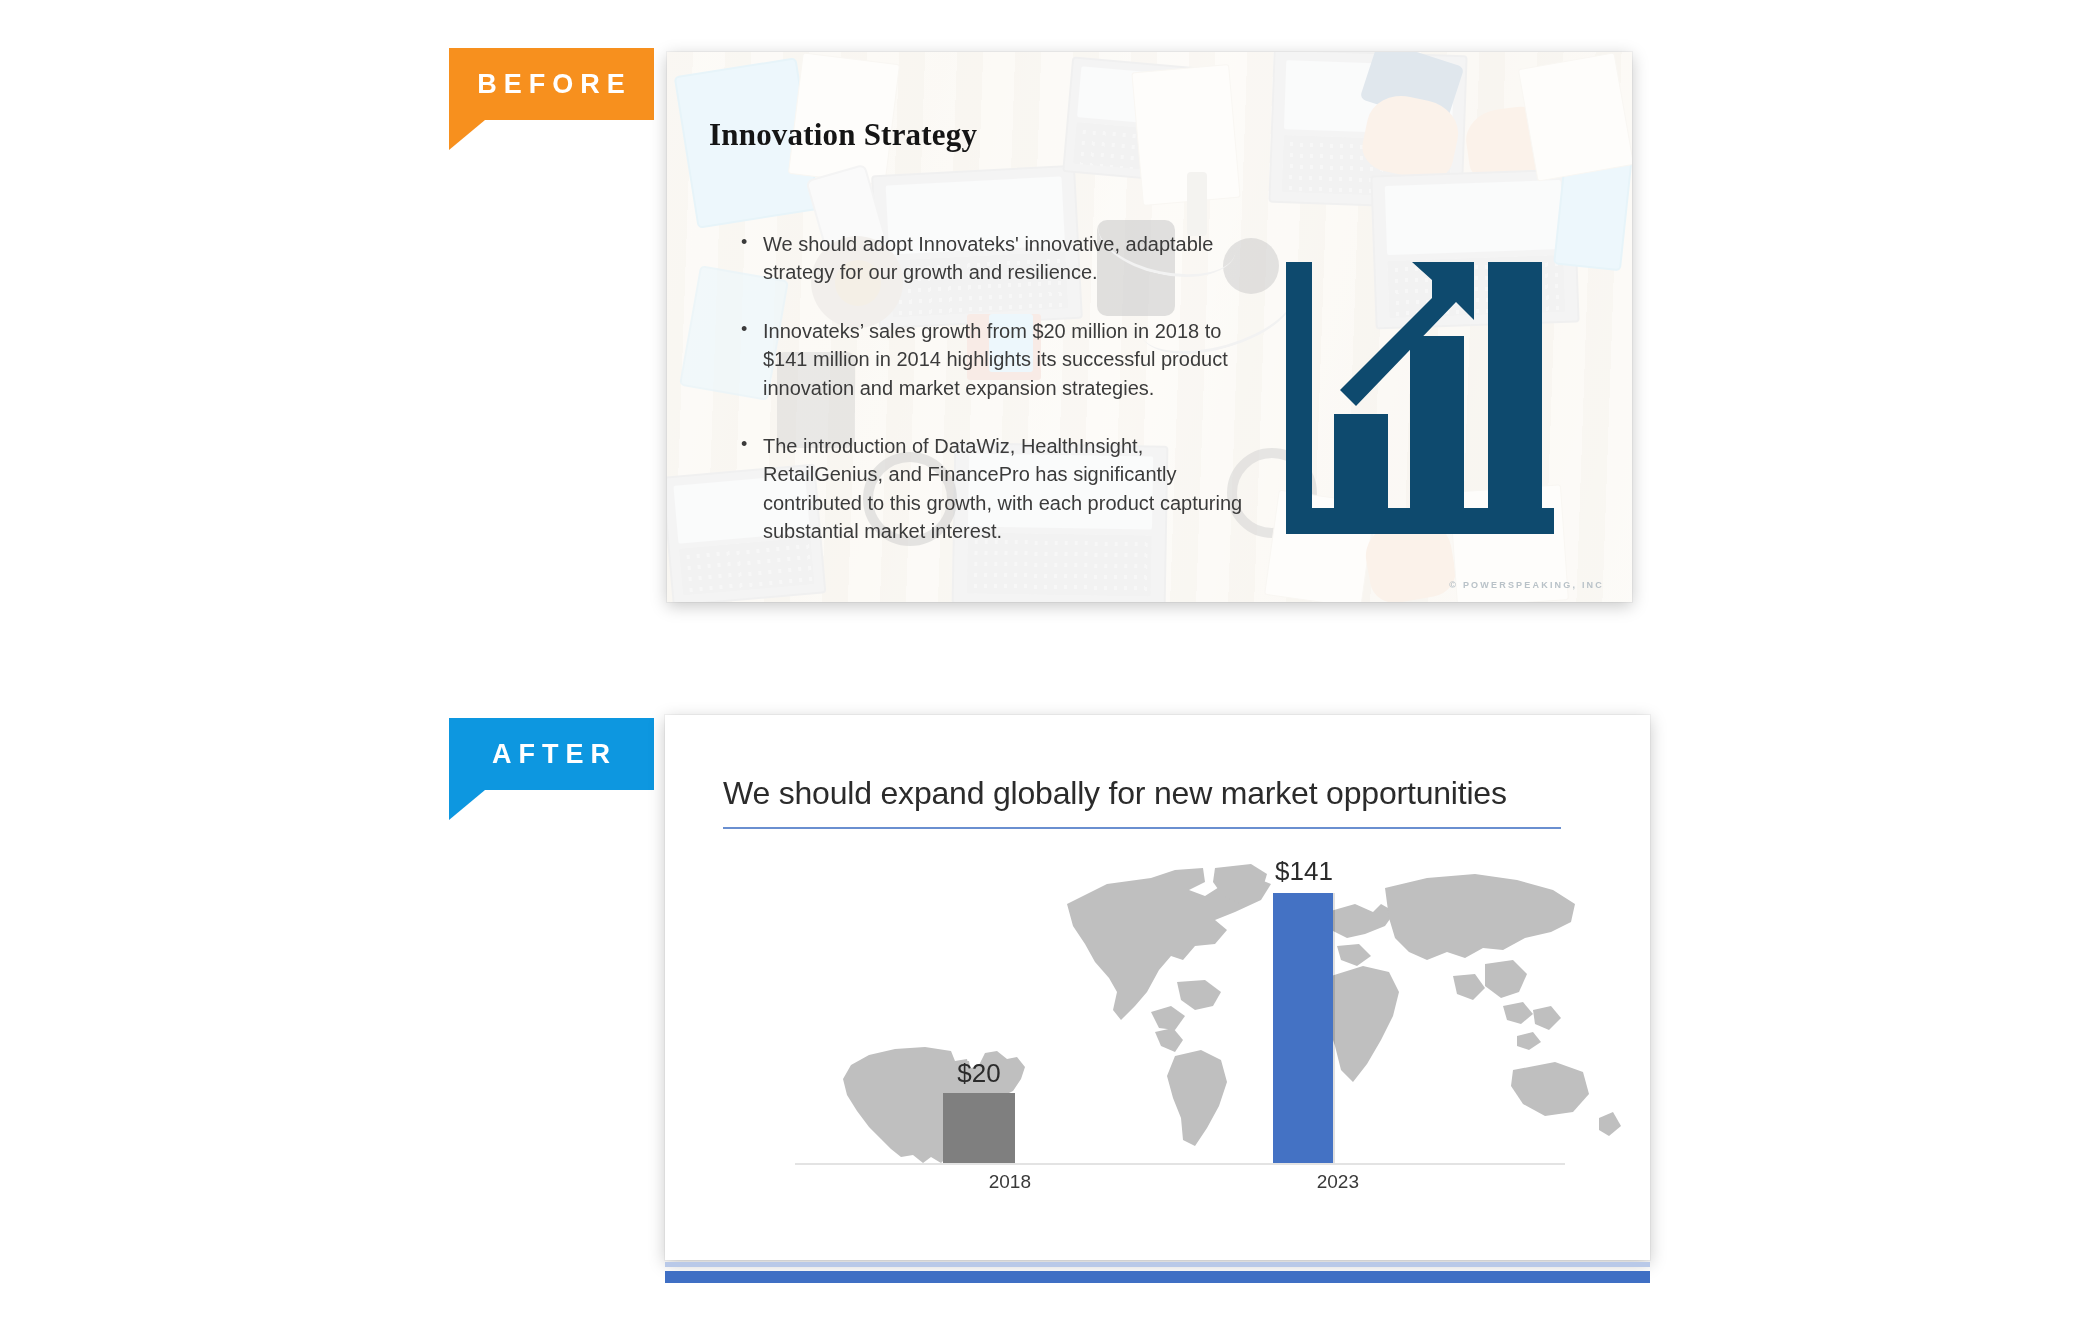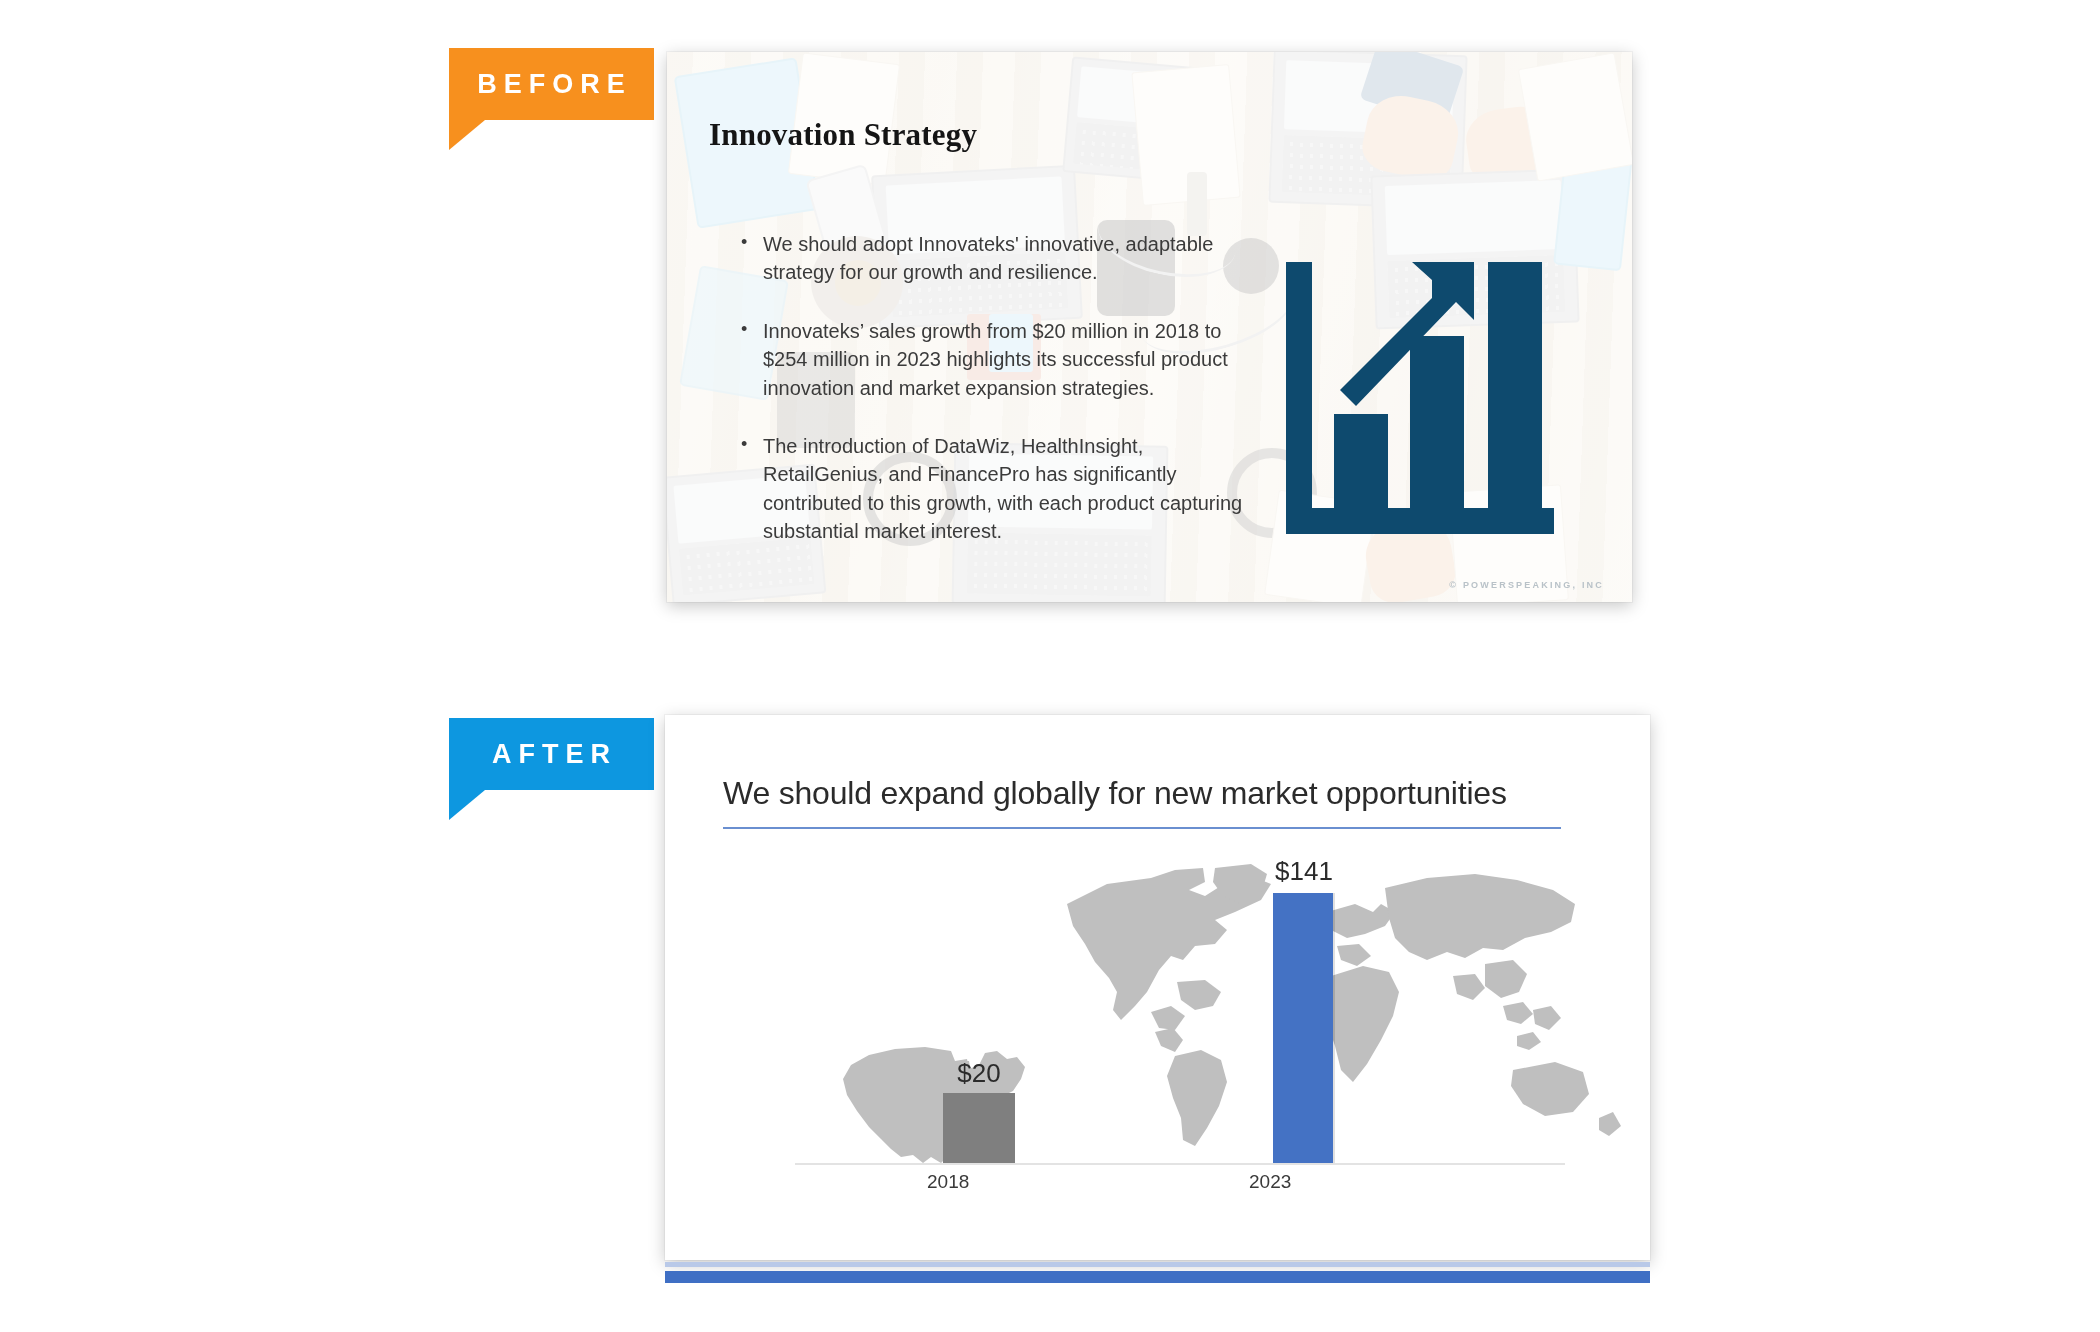--- a/index.html
+++ b/index.html
@@ -83,21 +83,21 @@
   .worldmap{position:absolute;left:260px;top:30px;width:580px;height:290px;}
   .usmap{position:absolute;left:34px;top:205px;width:210px;height:140px;}
   .axis{position:absolute;left:0px;top:333px;width:770px;height:2px;background:#e3e3e3;}
   .bar{position:absolute;bottom:0;}
   .bar-2018{left:148px;top:263px;width:72px;height:70px;background:#7F7F7F;}
   .bar-2023{left:478px;top:63px;width:60px;height:270px;background:#4472C4;
     box-shadow:2px 0 0 rgba(0,0,0,.12);}
   .vallabel{position:absolute;font-size:26px;color:#2b2b2b;text-align:center;}
   .lbl-20{left:132px;top:228px;width:104px;}
   .lbl-141{left:454px;top:26px;width:110px;}
-  .catlabel{position:absolute;font-size:19px;color:#3a3a3a;text-align:left;}
+  .catlabel{position:absolute;font-size:19px;color:#3a3a3a;text-align:right;}
   .cat-2018{left:132px;top:341px;width:104px;}
   .cat-2023{left:454px;top:341px;width:110px;}
 
   .after-underline-thin{position:absolute;left:665px;top:1262px;width:985px;height:5px;background:#b9c9e8;}
   .after-underline-thick{position:absolute;left:665px;top:1271px;width:985px;height:12px;background:#3F6FC4;}
 </style>
 </head>
 <body>
 
 <div class="stage">
@@ -173,21 +173,21 @@
 
     <div class="slide-title-before">Innovation Strategy</div>
 
     <div class="bullets">
       <div class="bullet">
         <div class="dot">•</div>
         <div class="btxt">We should adopt Innovateks' innovative, adaptable strategy for our growth and resilience.</div>
       </div>
       <div class="bullet">
         <div class="dot">•</div>
-        <div class="btxt">Innovateks’ sales growth from $20 million in 2018 to $254 million in 2023 highlights its successful product innovation and market expansion strategies.</div>
+        <div class="btxt">Innovateks’ sales growth from $20 million in 2018 to $141 million in 2014 highlights its successful product innovation and market expansion strategies.</div>
       </div>
       <div class="bullet">
         <div class="dot">•</div>
         <div class="btxt">The introduction of DataWiz, HealthInsight, RetailGenius, and FinancePro has significantly contributed to this growth, with each product capturing substantial market interest.</div>
       </div>
     </div>
 
     <svg style="position:absolute;left:615px;top:206px;z-index:60;" width="300" height="310" viewBox="0 0 300 310">
       <g fill="#0E4A6E">
         <rect x="4" y="4" width="26" height="272"></rect>

